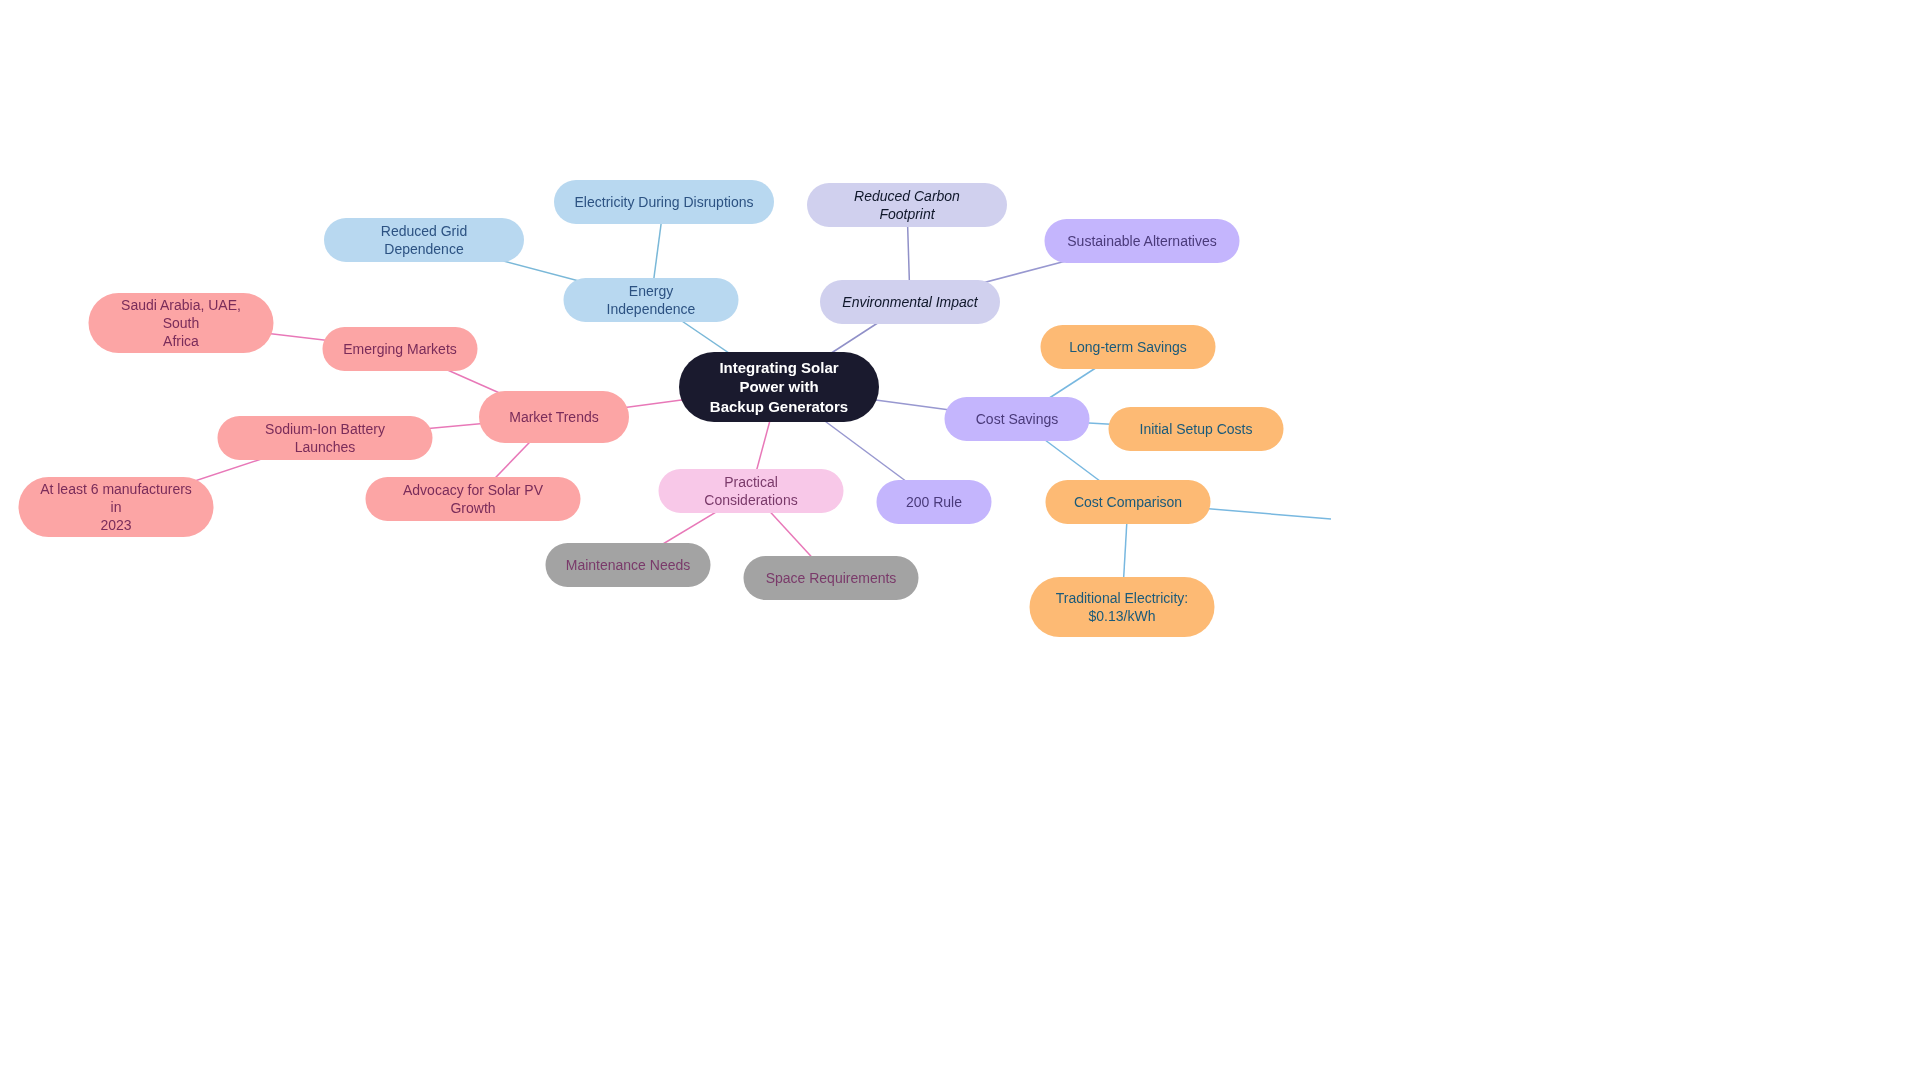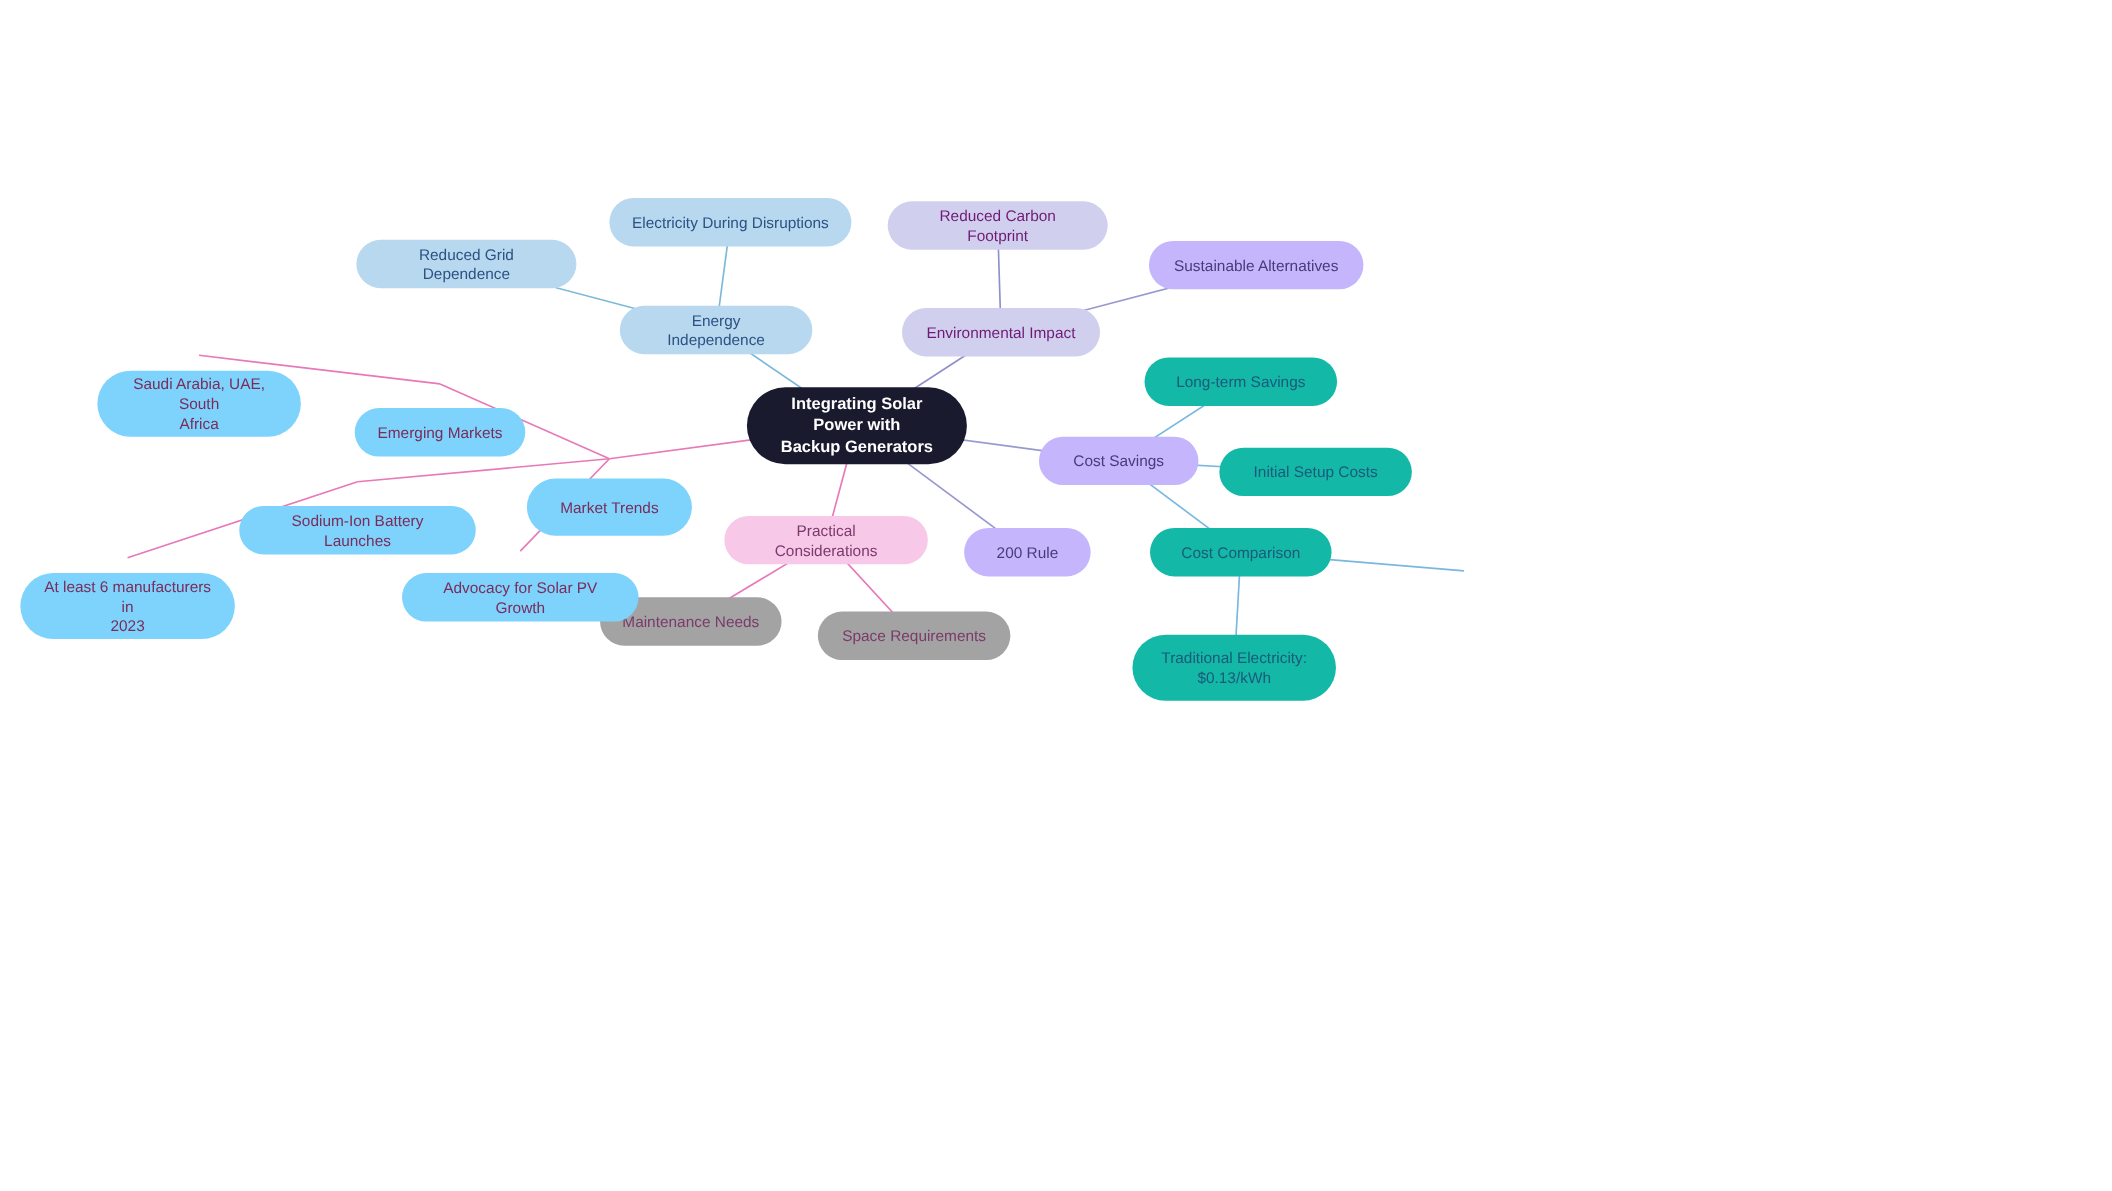--- a/index.html
+++ b/index.html
@@ -47,29 +47,29 @@
       width: 200px;
       height: 70px;
     }
     .node-blue {
       background: #b8d8f0;
       color: #2c5282;
       border: none;
     }
     .node-purple {
       background: #d0d0ee;
-      color: #701a75;
+      color: #0f172a;
+      font-style: italic;
     }
     .node-pink {
-      background: #7dd3fc;
+      background: #fca5a5;
       color: #7a2c5a;
-      margin-top: 44px;
     }
     .node-lightblue {
-      background: #14b8a6;
+      background: #fdba74;
       color: #1a5a7a;
     }
     .node-lavender {
       background: #c4b5fd;
       color: #4a3a7a;
     }
   </style>
 </head>
 <body>
 

